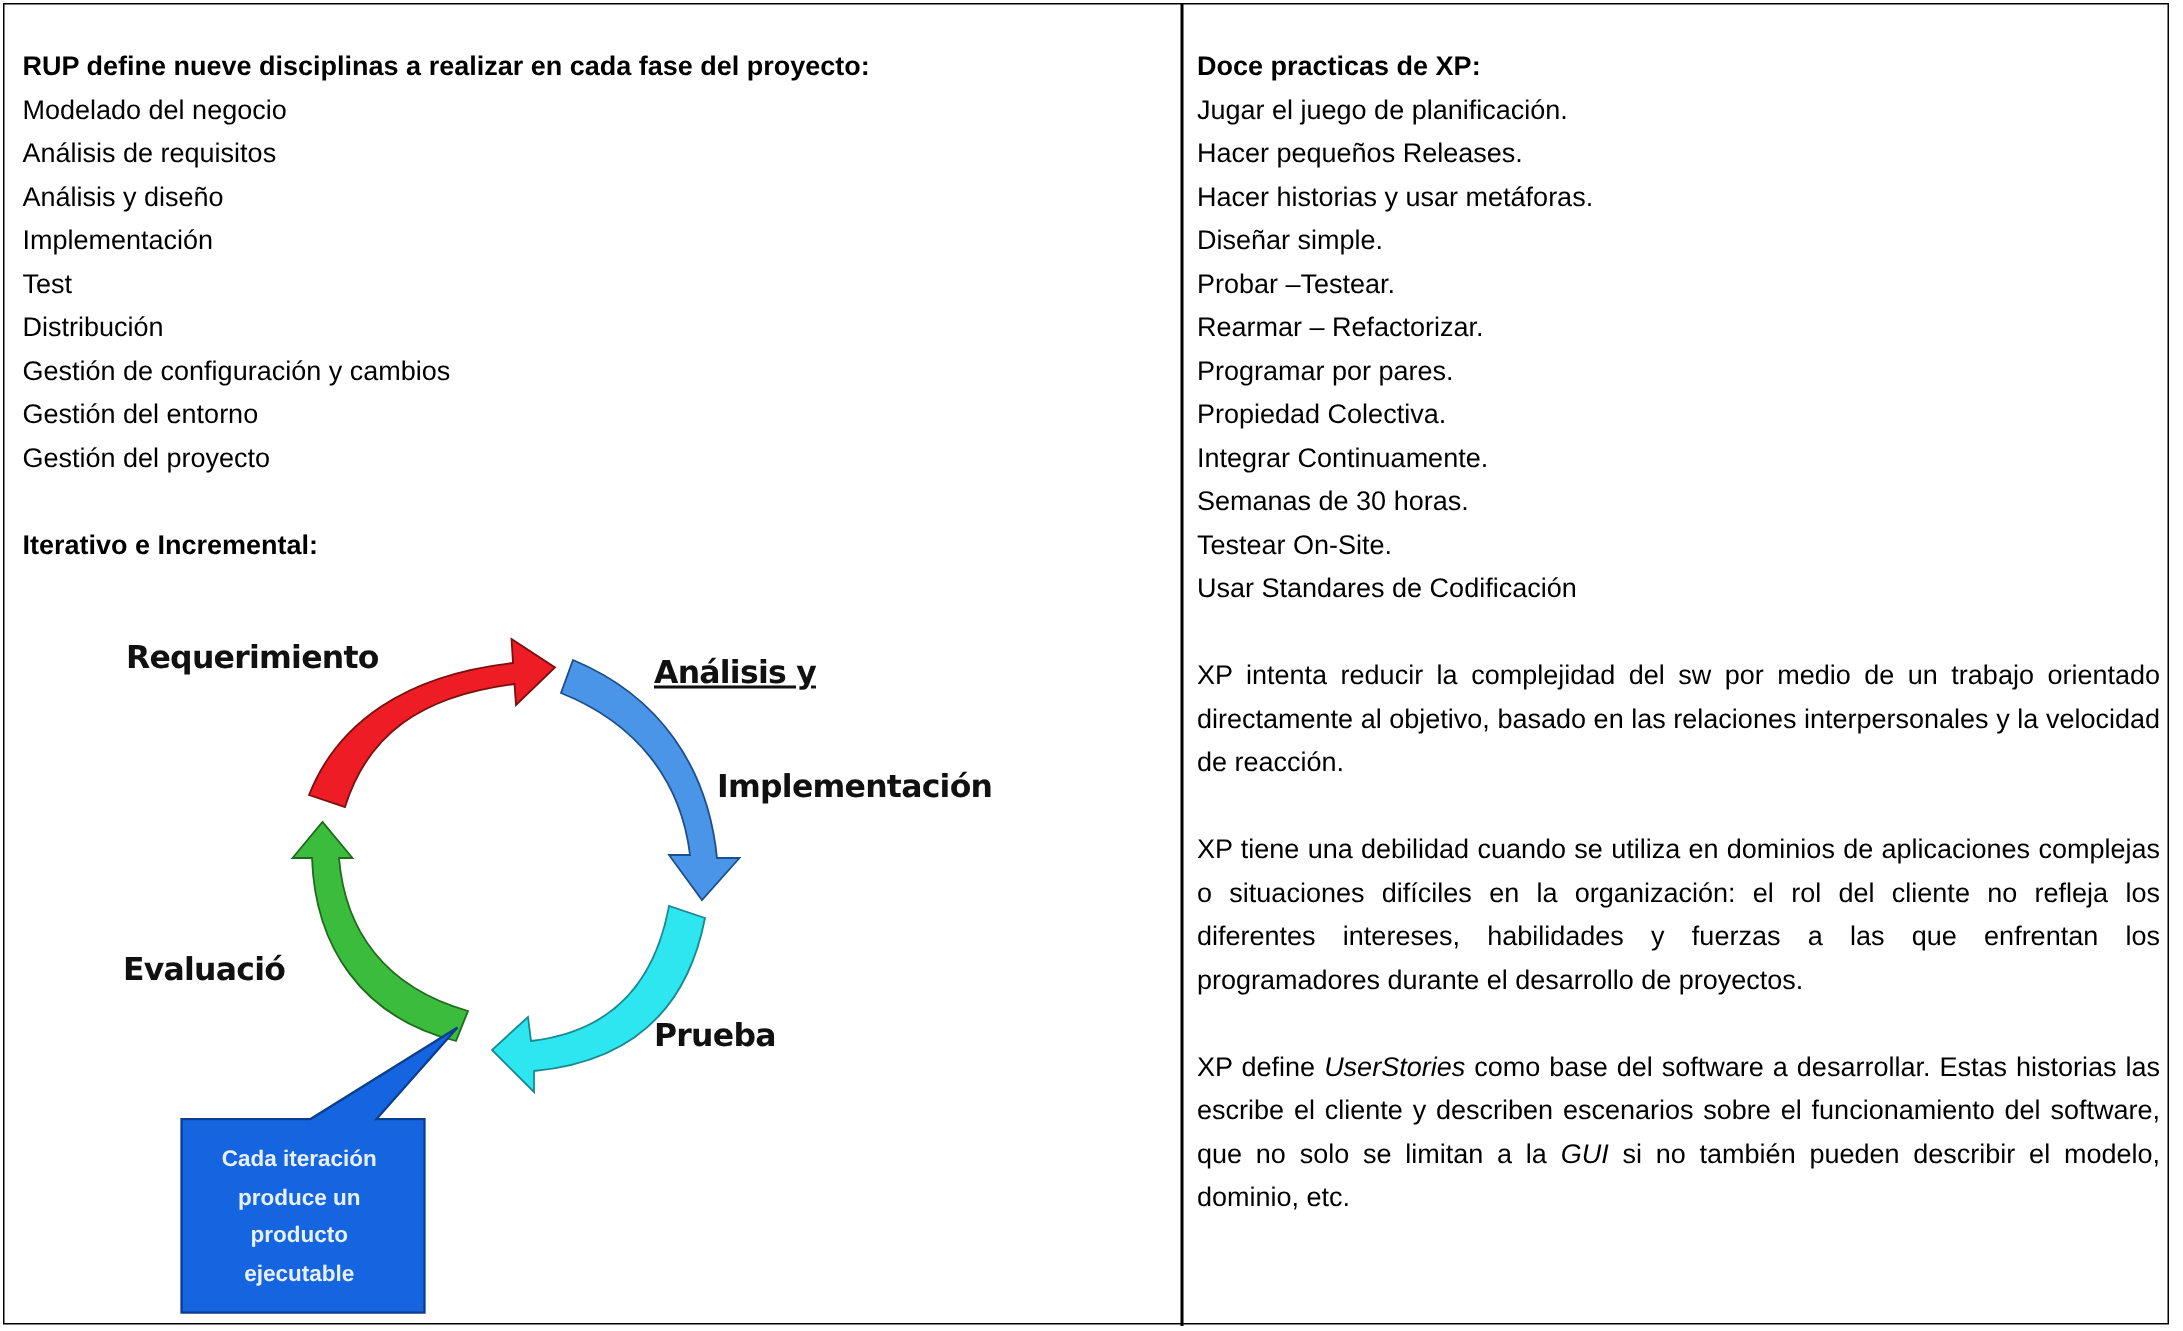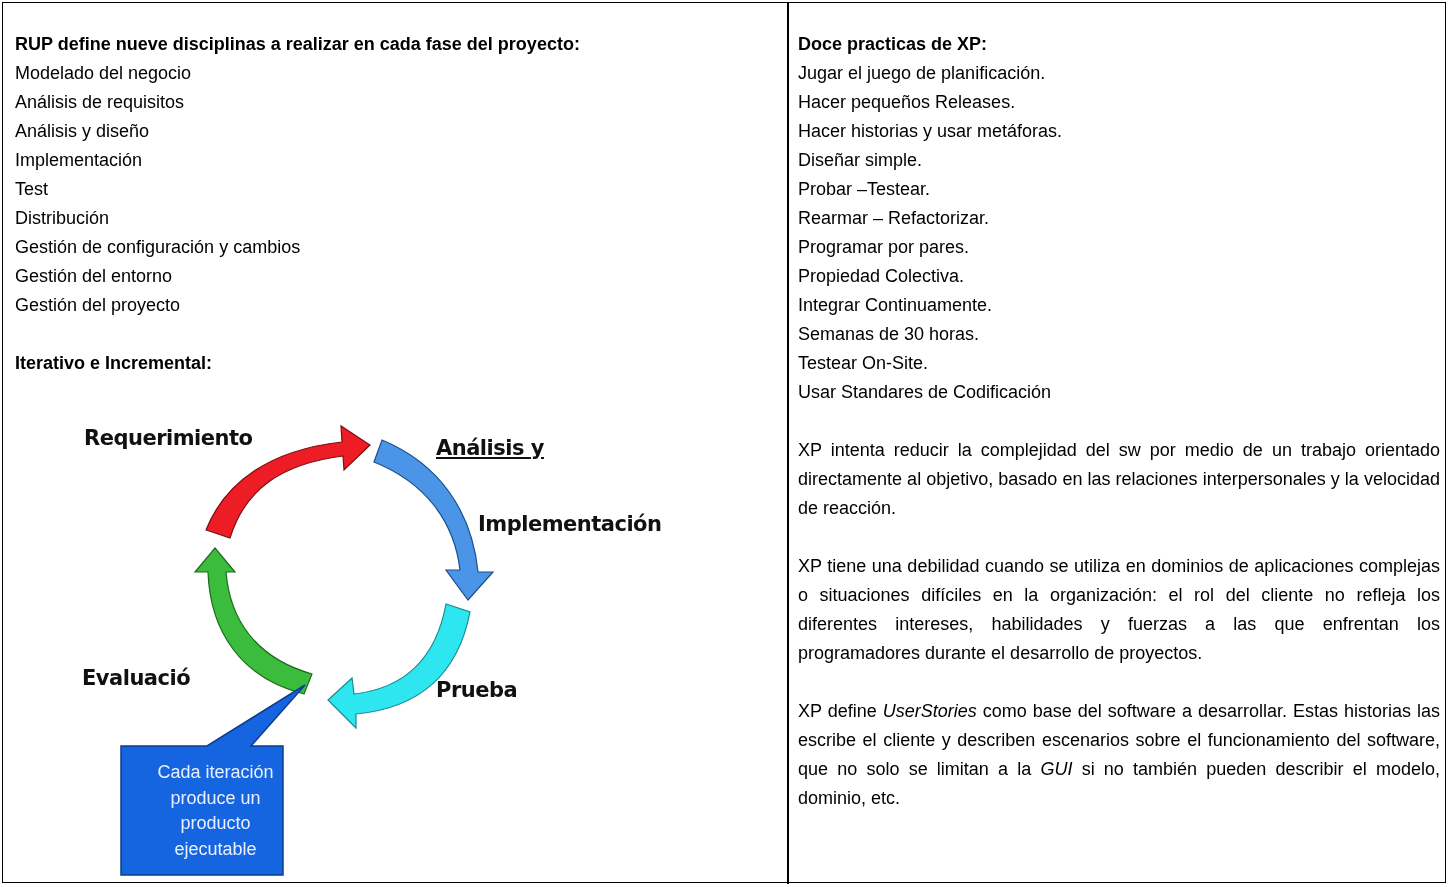--- a/index.html
+++ b/index.html
@@ -15,22 +15,22 @@
   .line { white-space:nowrap; }
   .gap { height:29px; }
   .para { text-align:justify; text-align-last:left; }
   .para b { font-weight:normal; }
   .para i { font-style:italic; }
   .diagram { position:absolute; left:60px; top:412px; width:632px; height:470px; background:#fff; }
   .diagram svg { position:absolute; left:0; top:0; }
   .dlabel { position:absolute; font-family:"DejaVu Sans", sans-serif; font-weight:bold;
             font-size:21px; letter-spacing:-0.5px; color:#111; white-space:nowrap; }
   .callout-text { position:absolute; left:62px; top:348px; width:155px; text-align:center;
-                  color:#e8f0ff; font-family:"Liberation Sans", sans-serif; font-weight:normal;
-                  font-size:18px; line-height:25.5px;padding-left:16px; }
+                  color:#e8f0ff; font-family:"Liberation Sans", sans-serif; font-weight:bold;
+                  font-size:15px; line-height:25.5px; }
 </style>
 </head>
 <body>
 
 <div class="frame"></div>
 <div class="divider"></div>
 
 <div class="col left">
   <div class="heading">RUP define nueve disciplinas a realizar en cada fase del proyecto:</div>
   <div>
@@ -58,21 +58,21 @@
     <path d="M410,200 C398,262 360,296 296,302 L296,316 L268,288 L292,266 L294,282 C346,276 376,246 386,192 Z" fill="#2ee6f0" stroke="#1a8a90" stroke-width="1.2"></path>
 
     <path d="M244,282 C180,266 150,218 148,160 L135,160 L155,136 L175,160 L166,160 C170,208 196,246 252,262 Z" fill="#3cbc3c" stroke="#1e6b1e" stroke-width="1.2"></path>
 
     <path d="M61,334 L147,334 L245,273 L191,334 L223,334 L223,463 L61,463 Z" fill="#1565e0" stroke="#0c3e8c" stroke-width="1.5"></path>
   </svg>
   <div class="dlabel" style="left:24px;top:14px;">Requerimiento</div>
   <div class="dlabel" style="left:376px;top:24px;text-decoration:underline;">Análisis y</div>
   <div class="dlabel" style="left:418px;top:100px;">Implementación</div>
   <div class="dlabel" style="left:376px;top:266px;">Prueba</div>
-  <div class="dlabel" style="left:22px;top:222px;margin-top:32px;">Evaluació</div>
+  <div class="dlabel" style="left:22px;top:222px;">Evaluació</div>
   <div class="callout-text">
     <div>Cada iteración</div>
     <div>produce un</div>
     <div>producto</div>
     <div>ejecutable</div>
   </div>
 </div>
 
 <div class="col right">
   <div class="line" style="font-weight:bold">Doce practicas de XP:</div>

